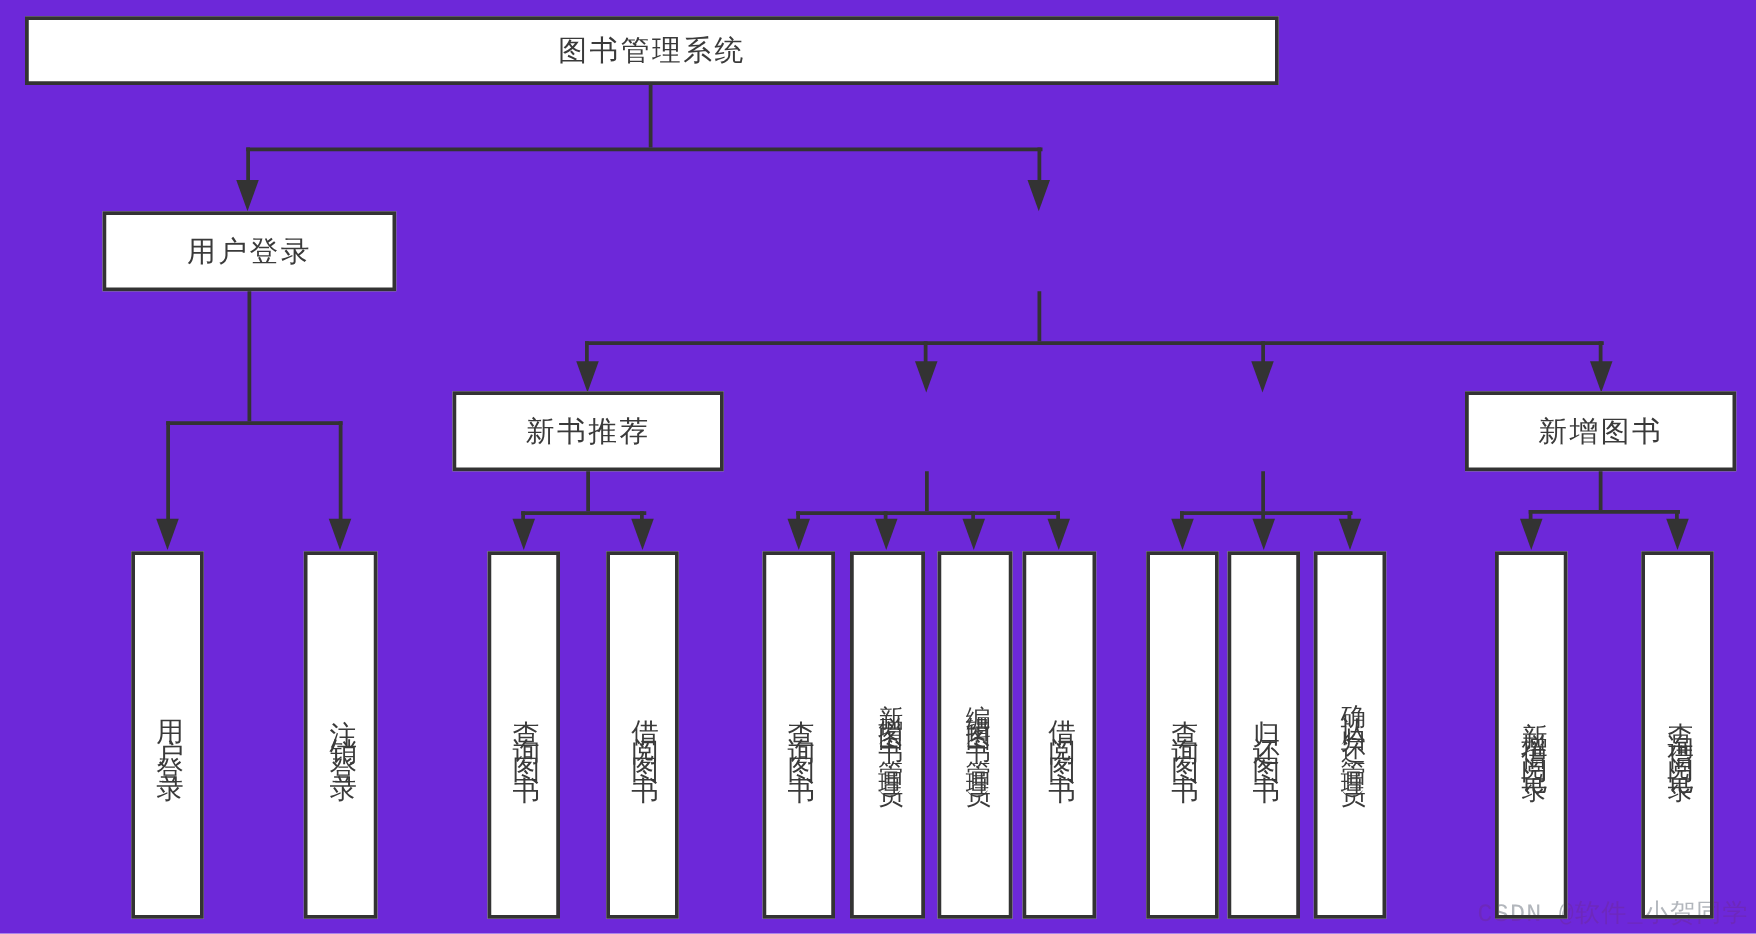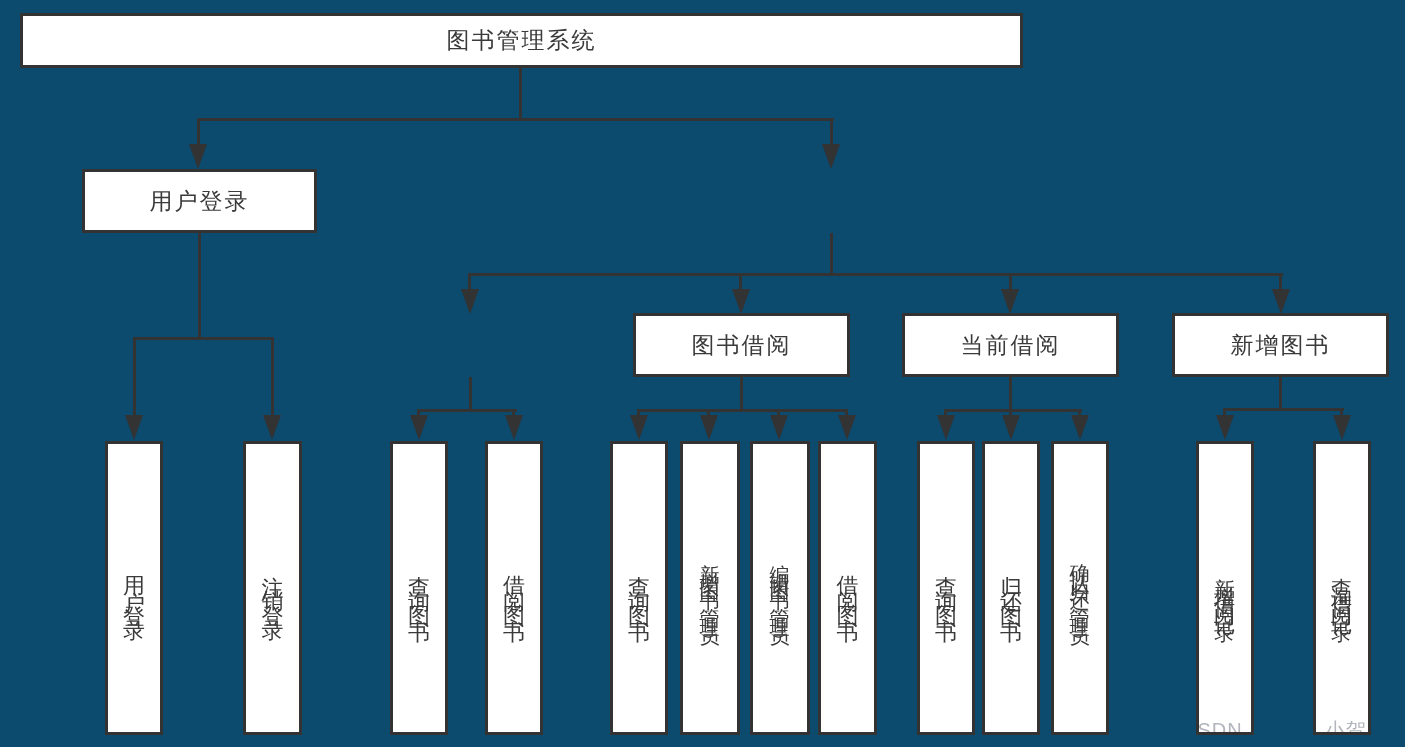--- a/index.html
+++ b/index.html
@@ -1,18 +1,18 @@
 <!DOCTYPE html>
 <html><head>
 <meta charset="utf-8">
 <style>
   html,body{margin:0;padding:0;background:#ffffff;}
   .canvas{
-    position:relative;width:1405px;height:747px;background:#0c4a6e;
-    font-family:Liberation Sans, sans-serif;color:#3a3a3a;overflow:hidden;
+    position:relative;width:1405px;height:747px;background:#6d28d9;
+    font-family:Liberation Mono, monospace;color:#3a3a3a;overflow:hidden;
   }
   .box{
     position:absolute;box-sizing:border-box;background:#ffffff;
     border:3px solid #333333;display:flex;align-items:center;justify-content:center;
   }
   .hb span{font-size:23px;letter-spacing:2px;white-space:nowrap;}
   .vb span{
     writing-mode:vertical-lr;text-orientation:upright;display:block;line-height:1;
   }
   .v4 span{font-size:22px;letter-spacing:15px;}
@@ -61,25 +61,22 @@
   <div class="hl" style="left:468px;top:273px;width:815px"></div>
   <div class="vl" style="left:468px;top:273px;height:18px"></div>
   <div class="vl" style="left:739px;top:273px;height:18px"></div>
   <div class="vl" style="left:1009px;top:273px;height:18px"></div>
   <div class="vl" style="left:1279px;top:273px;height:18px"></div>
   <div class="ar" style="left:461px;top:289px"></div>
   <div class="ar" style="left:732px;top:289px"></div>
   <div class="ar" style="left:1001px;top:289px"></div>
   <div class="ar" style="left:1272px;top:289px"></div>
 
-  <div class="box hb" style="left:633px;top:313px;width:217px;height:64px">
-    <span>图书借阅</span>
-  </div>
-  <div class="box hb" style="left:902px;top:313px;width:217px;height:64px">
-    <span>当前借阅</span>
+  <div class="box hb" style="left:362px;top:313px;width:217px;height:64px">
+    <span>新书推荐</span>
   </div>
   <div class="box hb" style="left:1172px;top:313px;width:217px;height:64px">
     <span>新增图书</span>
   </div>
 
   <div class="vl" style="left:469px;top:377px;height:32px"></div>
   <div class="hl" style="left:417px;top:409px;width:100px"></div>
   <div class="vl" style="left:417px;top:409px;height:8px"></div>
   <div class="vl" style="left:512px;top:409px;height:8px"></div>
   <div class="ar" style="left:410px;top:415px"></div>

